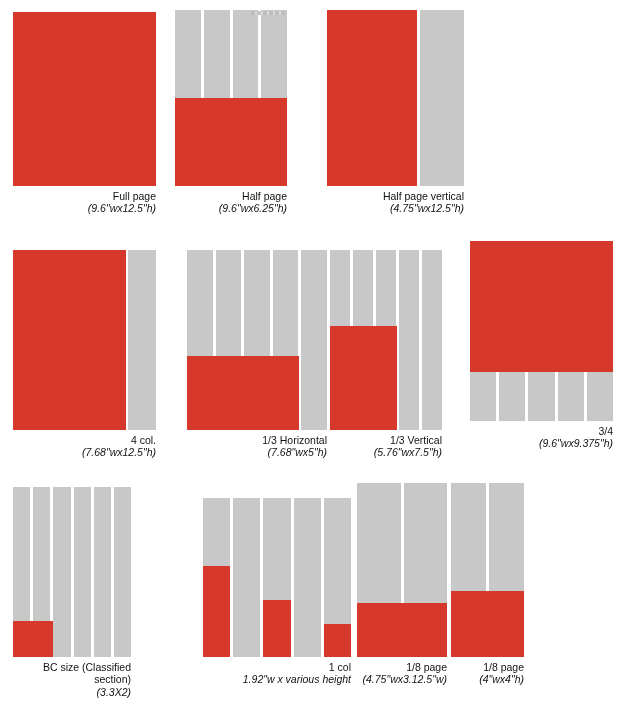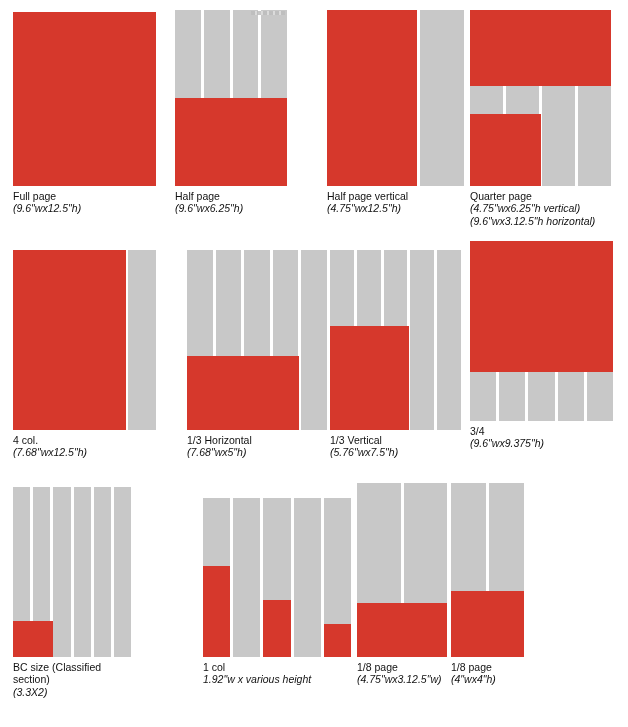--- a/index.html
+++ b/index.html
@@ -41,21 +41,21 @@
   .col {
     flex: 1 1 0;
     background: #c8c8c8;
   }
   .ad {
     position: absolute;
     background: #d6382c;
   }
 
   .caption {
-    text-align: left;
+    text-align: right;
     line-height: 1.18;
     margin-top: 4px;
   }
   .cap-title {
     font-size: 10.5px;
     font-weight: 400;
     color: #111;
     display: block;
   }
   .cap-sub {
@@ -122,37 +122,20 @@
         <div class="col"></div>
       </div>
       <div class="ad" style="left:0; top:0; bottom:0; width:66%;"></div>
     </div>
     <div class="caption">
       <span class="cap-title">Half page vertical</span>
       <span class="cap-sub">(4.75"wx12.5"h)</span>
     </div>
   </div>
 
-  <div class="cell" style="left:470px; top:10px; width:141px;">
-    <div class="diagram" style="height:176px;">
-      <div class="cols">
-        <div class="col"></div>
-        <div class="col"></div>
-        <div class="col"></div>
-        <div class="col"></div>
-      </div>
-      <div class="ad" style="left:0; right:0; top:0; height:43%;"></div>
-      <div class="ad" style="left:0; bottom:0; width:50%; height:41%;"></div>
-    </div>
-    <div class="caption">
-      <span class="cap-title">Quarter page</span>
-      <span class="cap-sub">(4.75"wx6.25"h vertical)</span>
-      <span class="cap-sub">(9.6"wx3.12.5"h horizontal)</span>
-    </div>
-  </div>
 
   <div class="cell" style="left:13px; top:250px; width:143px;">
     <div class="diagram" style="height:180px;">
       <div class="cols">
         <div class="col" style="flex:4 1 0;"></div>
         <div class="col"></div>
       </div>
       <div class="ad" style="left:0; top:0; bottom:0; width:79%;"></div>
     </div>
     <div class="caption">
@@ -171,21 +154,21 @@
         <div class="col"></div>
       </div>
       <div class="ad" style="left:0; bottom:0; width:80%; height:41%;"></div>
     </div>
     <div class="caption">
       <span class="cap-title">1/3 Horizontal</span>
       <span class="cap-sub">(7.68"wx5"h)</span>
     </div>
   </div>
 
-  <div class="cell" style="left:330px; top:250px; width:131px;">
+  <div class="cell" style="left:330px; top:250px; width:112px;">
     <div class="diagram" style="height:180px;">
       <div class="cols">
         <div class="col"></div>
         <div class="col"></div>
         <div class="col"></div>
         <div class="col"></div>
         <div class="col"></div>
       </div>
       <div class="ad" style="left:0; bottom:0; width:60%; height:58%;"></div>
     </div>

